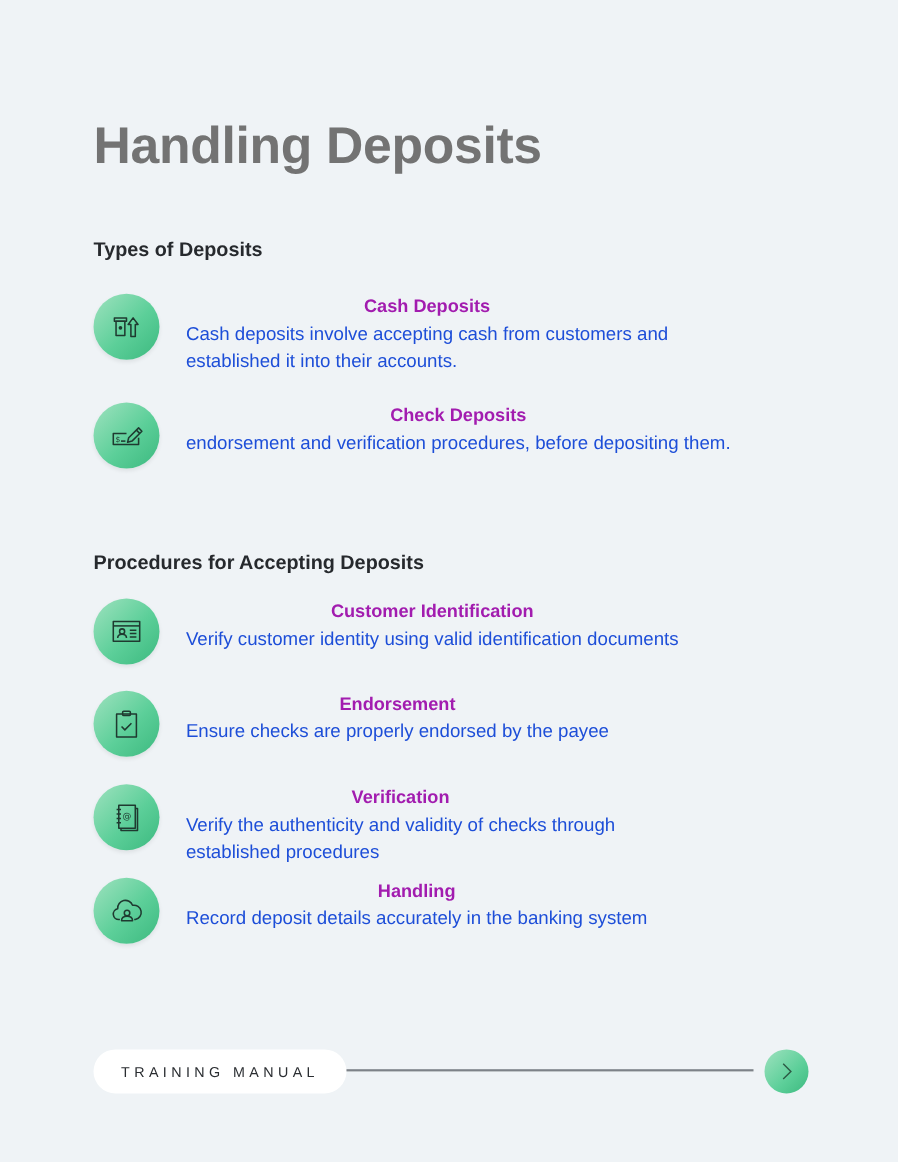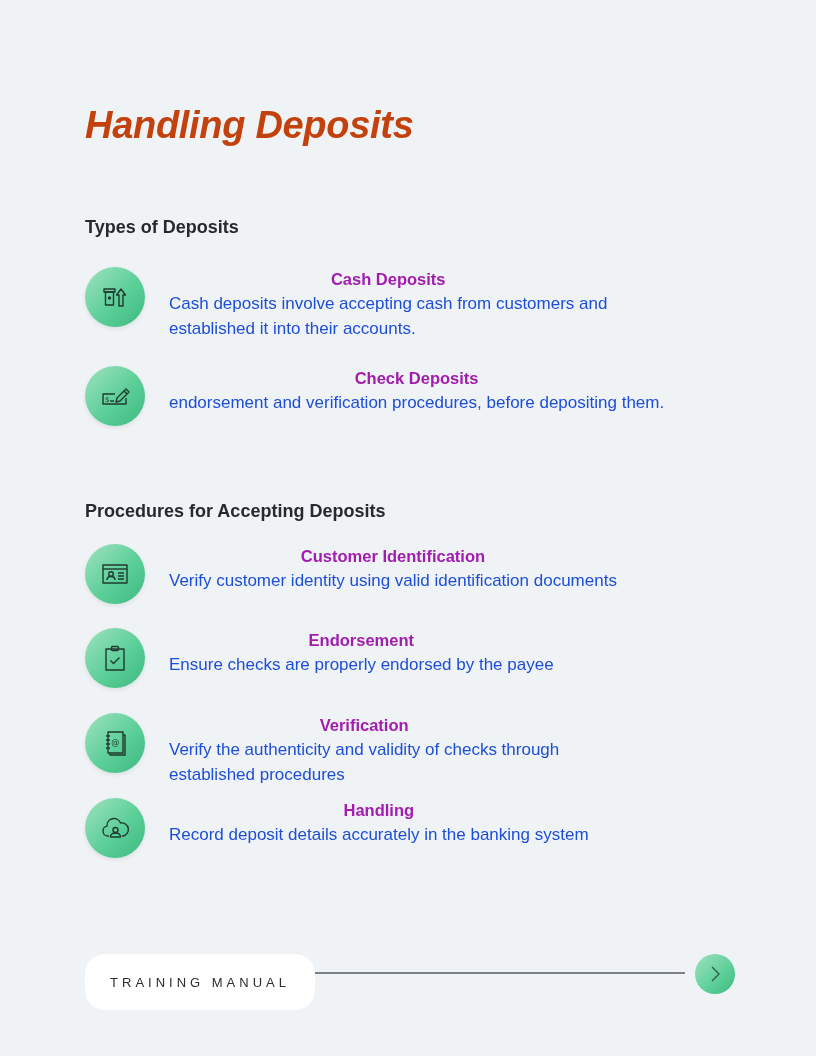--- a/index.html
+++ b/index.html
@@ -2,39 +2,39 @@
 <html><head>
 <meta charset="utf-8">
 <style>
   html, body { margin:0; padding:0; }
   body {
     width:816px; height:1056px; background:#eff3f6; position:relative;
     font-family:"Liberation Sans", sans-serif; color:#2a2d31; overflow:hidden;
   }
   .title {
     position:absolute; left:85px; top:104px; margin:0;
-    font-size:38px; font-weight:bold; color:#c2410c; letter-spacing:-0.3px;font-style:italic;
+    font-size:47px; font-weight:bold; color:#737373; letter-spacing:-0.3px;
   }
   .section-title {
     position:absolute; left:85px; margin:0;
     font-size:18px; font-weight:bold; color:#26292d;
   }
   .item { position:absolute; left:85px; width:650px; }
   .circle {
     position:absolute; left:0; top:0; width:60px; height:60px; border-radius:50%;
     background:linear-gradient(135deg,#9fe2bf 0%,#5ccf99 55%,#3cb97f 100%);
     box-shadow:0 2px 4px rgba(0,0,0,0.08);
     display:flex; align-items:center; justify-content:center;
   }
   .circle svg { width:30px; height:30px; }
   .text { position:absolute; left:84px; top:0; }
   .item-title { font-size:16.5px; font-weight:bold; color:#a21caf; line-height:24px;text-align:center; }
   .item-desc { font-size:17px; color:#1d4ed8; line-height:25px; }
   .footer-pill {
-    position:absolute; left:85px; top:954px; width:230px; height:56px;
+    position:absolute; left:85px; top:954px; width:230px; height:40px;
     background:#fff; border-radius:20px; display:flex; align-items:center; justify-content:center;
     font-size:13px; letter-spacing:4px; color:#2a2d31;
   }
   .footer-line {
     position:absolute; left:315px; top:972px; width:370px; height:2px; background:#7d8288;
   }
   .next-btn {
     position:absolute; left:695px; top:954px; width:40px; height:40px; border-radius:50%;
     background:linear-gradient(135deg,#9fe2bf 0%,#5ccf99 60%,#3cb97f 100%);
     display:flex; align-items:center; justify-content:center; cursor:pointer;

